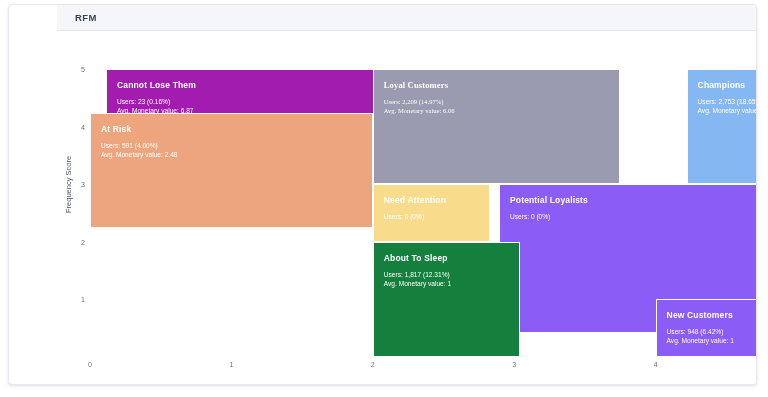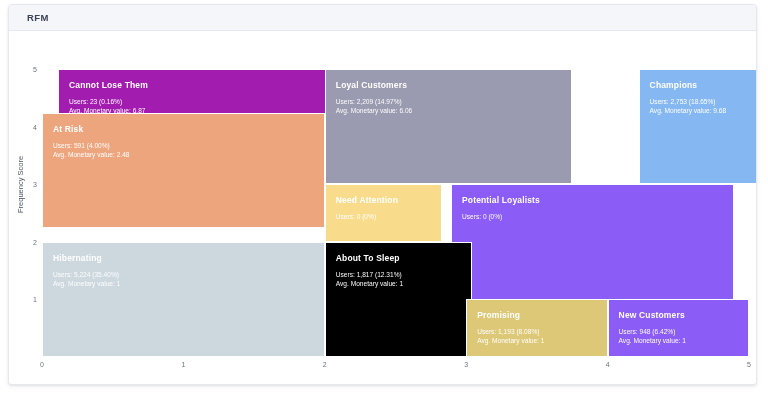--- a/index.html
+++ b/index.html
@@ -29,20 +29,21 @@
     left: 8px;
     top: 4px;
     width: 749px;
     height: 381px;
     background: #ffffff;
     border: 1px solid #e6e8ee;
     border-radius: 4px;
     box-shadow: 0 1px 2px rgba(60, 66, 87, 0.10), 0 2px 5px rgba(60, 66, 87, 0.06);
     box-sizing: border-box;
     overflow: hidden;
+    padding-left: 48px;
   }
 
   .card-header {
     height: 26px;
     background: #f5f6fa;
     border-bottom: 1px solid #e6e8ee;
     display: flex;
     align-items: center;
     padding: 0 0 0 18px;
     box-sizing: border-box;
@@ -167,51 +168,41 @@
             <div class="cell" style="left: 16px; top: 0px; width: 282.8px; height: 57.6px; background: #a21caf;">
               <div class="cell-title">Cannot Lose Them</div>
               <div class="cell-line">Users: 23 (0.16%)</div>
               <div class="cell-line">Avg. Monetary value: 6.87</div>
             </div>
             <div class="cell" style="left: 0px; top: 44px; width: 282.8px; height: 115.2px; background: rgb(237, 165, 126);">
               <div class="cell-title">At Risk</div>
               <div class="cell-line">Users: 591 (4.00%)</div>
               <div class="cell-line">Avg. Monetary value: 2.48</div>
             </div>
-            <div class="cell" style="left: 0px; top: 172.8px; width: 282.8px; height: 115.2px; background: rgb(204, 215, 222);">
-              <div class="cell-title">Hibernating</div>
-              <div class="cell-line">Users: 5,224 (35.40%)</div>
-              <div class="cell-line">Avg. Monetary value: 1</div>
-            </div>
-            <div class="cell" style="left: 282.8px; top: 0px; width: 247px; height: 115.2px; background: rgb(154, 154, 176);">
+            <div class="cell" style="left: 282.8px; top: 0px; width: 247px; height: 115.2px; background: rgb(154, 154, 176); font-family: Liberation Serif, serif;">
               <div class="cell-title">Loyal Customers</div>
               <div class="cell-line">Users: 2,209 (14.97%)</div>
               <div class="cell-line">Avg. Monetary value: 6.06</div>
             </div>
             <div class="cell" style="left: 565.6px; top: 0px; width: 141.4px; height: 115.2px; background: rgb(133, 184, 243); margin-left: 31px;">
               <div class="cell-title">Champions</div>
               <div class="cell-line">Users: 2,753 (18.65%)</div>
               <div class="cell-line">Avg. Monetary value: 9.68</div>
             </div>
             <div class="cell" style="left: 282.8px; top: 115.2px; width: 117px; height: 57.6px; background: rgb(248, 220, 140);">
               <div class="cell-title">Need Attention</div>
               <div class="cell-line">Users: 0 (0%)</div>
             </div>
             <div class="cell" style="left: 409px; top: 115.2px; width: 282.8px; height: 149px; background: #8b5cf6;">
               <div class="cell-title">Potential Loyalists</div>
               <div class="cell-line">Users: 0 (0%)</div>
             </div>
-            <div class="cell" style="left: 282.8px; top: 172.8px; width: 147px; height: 115.2px; background: #000000;">
+            <div class="cell" style="left: 282.8px; top: 172.8px; width: 147px; height: 115.2px; background: #15803d;">
               <div class="cell-title">About To Sleep</div>
               <div class="cell-line">Users: 1,817 (12.31%)</div>
-              <div class="cell-line">Avg. Monetary value: 1</div>
-            </div>
-            <div class="cell" style="left: 424.2px; top: 230.4px; width: 141.4px; height: 57.6px; background: rgb(221, 200, 119);">
-              <div class="cell-title">Promising</div>
-              <div class="cell-line">Users: 1,193 (8.08%)</div>
               <div class="cell-line">Avg. Monetary value: 1</div>
             </div>
             <div class="cell" style="left: 565.6px; top: 230.4px; width: 141.4px; height: 57.6px; background: #8b5cf6;">
               <div class="cell-title">New Customers</div>
               <div class="cell-line">Users: 948 (6.42%)</div>
               <div class="cell-line">Avg. Monetary value: 1</div>
             </div>
           </div>
 
       </div>

